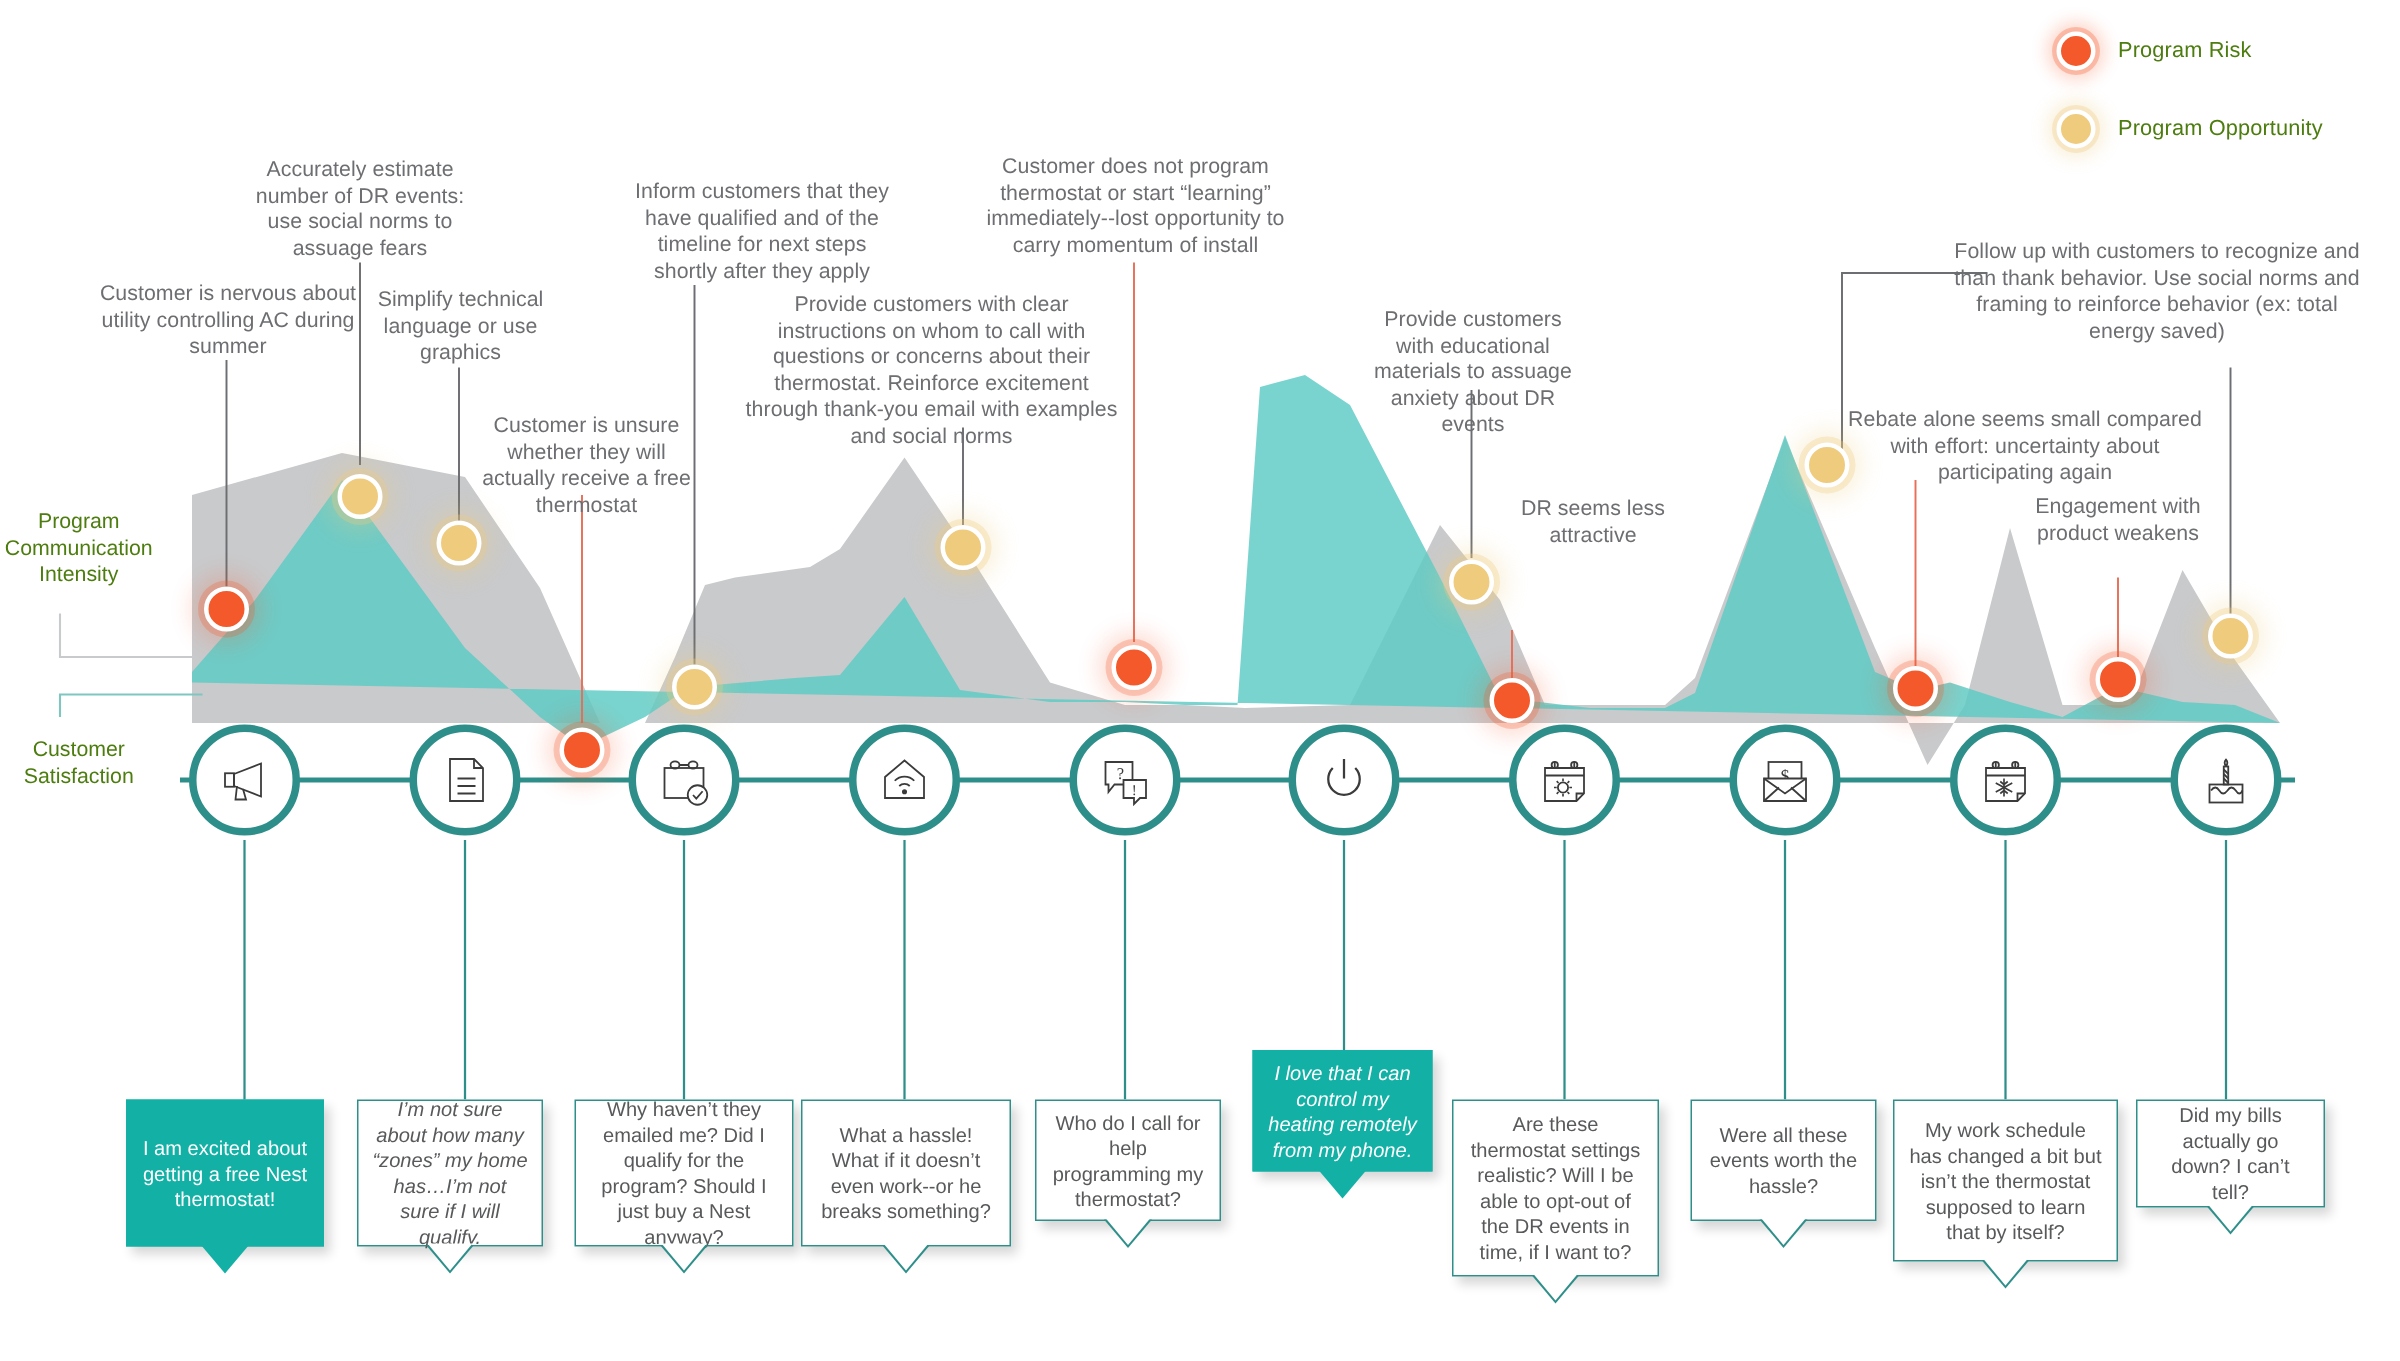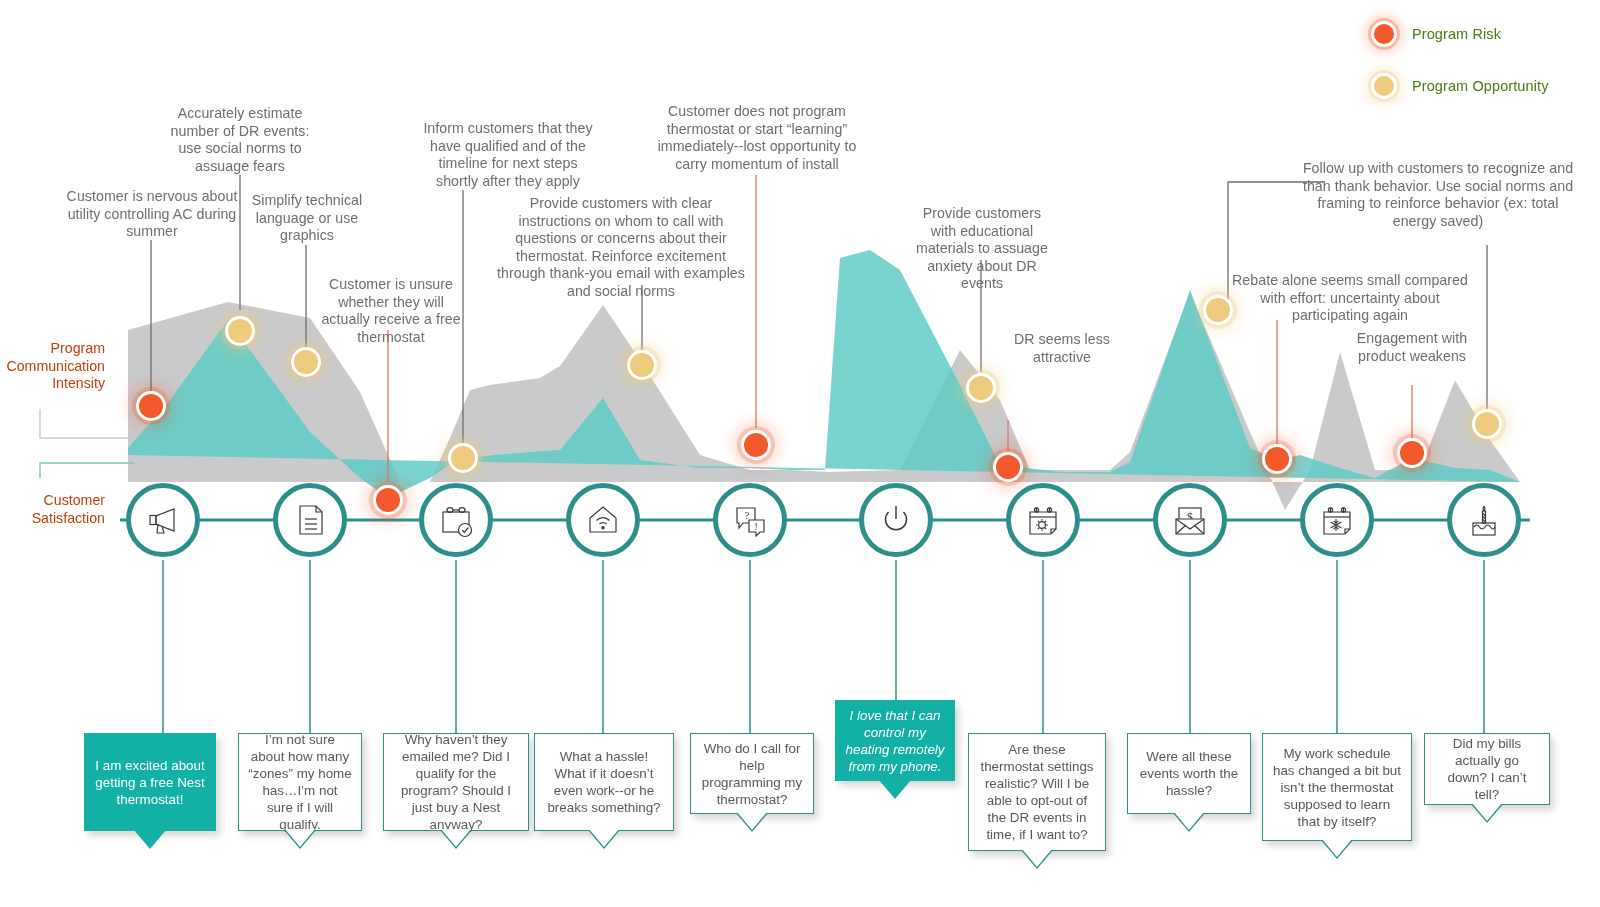--- a/index.html
+++ b/index.html
@@ -24,21 +24,21 @@
 
   
   .marker{position:absolute;width:30px;height:30px;border-radius:50%;border:3.5px solid #fff;box-sizing:border-box;transform:translate(-50%,-50%);}
   .marker.risk{background:#F4592B;box-shadow:0 0 0 4px rgba(244,89,43,.26),0 0 14px 9px rgba(244,89,43,.20);}
   .marker.opp{background:#EFCB7E;box-shadow:0 0 0 4px rgba(239,203,126,.30),0 0 14px 9px rgba(239,203,126,.24);}
 
   
   .anno{position:absolute;font-size:14.2px;line-height:17.5px;color:#6d6e71;text-align:center;letter-spacing:.05px;}
 
   
-  .axis-label{position:absolute;font-size:14.2px;line-height:17.5px;color:#c2410c;text-align:right;}
+  .axis-label{position:absolute;font-size:14.2px;line-height:17.5px;color:#4d7c0f;text-align:center;}
 
   
   .stage-node{position:absolute;width:74px;height:74px;border-radius:50%;background:#ffffff;
     border:5px solid #2E8F8A;box-sizing:border-box;transform:translate(-50%,-50%);
     display:flex;align-items:center;justify-content:center;}
   .stage-node svg{display:block;}
 
   
   .bubble{position:absolute;box-sizing:border-box;border:1.4px solid #2E8F8A;background:#ffffff;
     display:flex;align-items:center;justify-content:center;text-align:center;
@@ -308,21 +308,21 @@
       <line x1="1484" y1="560" x2="1484" y2="733"></line>
     </g>
   </svg>
 
   <div class="bubble filled" style="left:84px;top:733px;width:132px;height:98px;">
     <span>I am excited about getting a free Nest thermostat!</span>
     <span class="tail-b"></span>
     <span class="tail"></span>
   </div>
 
-  <div class="bubble" style="left:238px;top:733px;width:124px;height:98px;">
+  <div class="bubble" style="left:238px;top:733px;width:124px;height:98px;font-style:italic;">
     <span>I’m not sure about how many “zones” my home has…I’m not sure if I will qualify.</span>
     <span class="tail-b"></span>
     <span class="tail"></span>
   </div>
 
   <div class="bubble" style="left:383px;top:733px;width:146px;height:98px;">
     <span>Why haven’t they emailed me? Did I qualify for the program? Should I just buy a Nest anyway?</span>
     <span class="tail-b"></span>
     <span class="tail"></span>
   </div>

